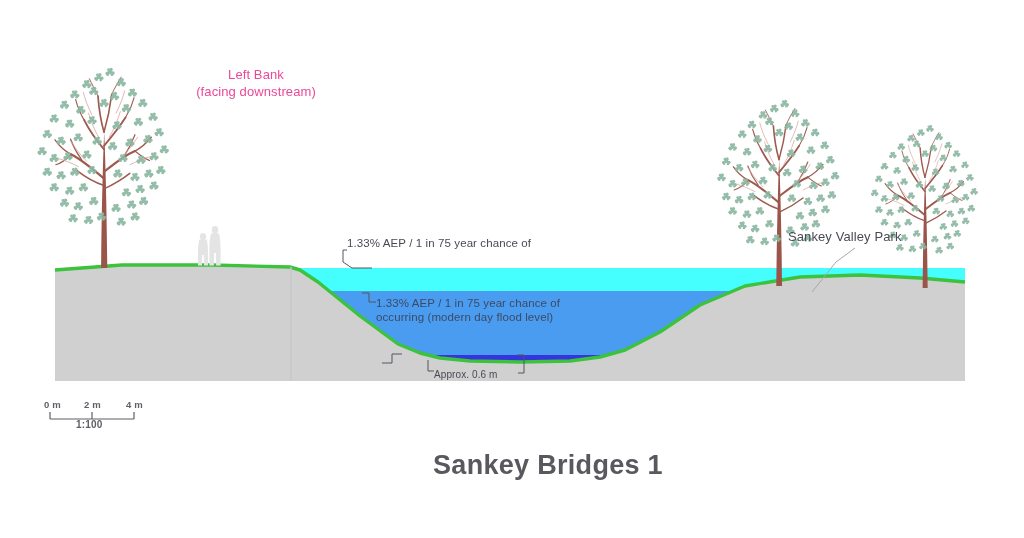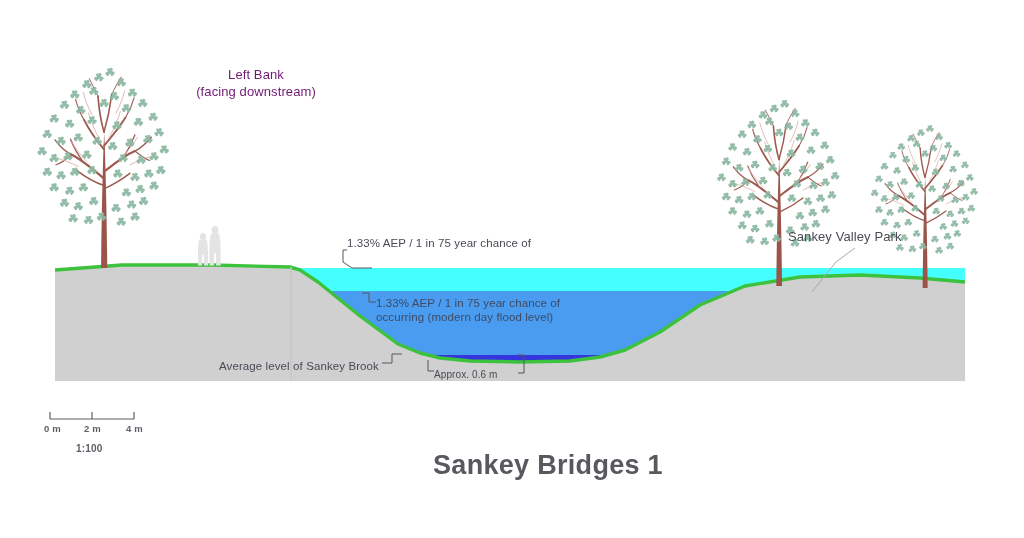--- a/index.html
+++ b/index.html
@@ -36,21 +36,21 @@
     white-space: pre;
     letter-spacing: 0.1px;
   }
   #left-bank-label {
     left: 182px;
     top: 66px;
     width: 148px;
     text-align: center;
     font-size: 13px;
     line-height: 17px;
-    color: #701a75;
+    color: #ec4899;
   }
   #climate-label {
     left: 347px;
     top: 236px;
     font-size: 11.5px;
     color: #4a4a55;
   }
   #modern-label {
     left: 376px;
     top: 296px;
@@ -79,21 +79,20 @@
     top: 399px;
     width: 112px;
     height: 34px;
   }
   .scale-text {
     position: absolute;
     font-size: 9.5px;
     font-weight: bold;
     color: #5e5e66;
     letter-spacing: 0.2px;
-    margin-top: 24px;
   }
   #scale-0 { left: 0px;  top: 0px; }
   #scale-2 { left: 40px; top: 0px; }
   #scale-4 { left: 82px; top: 0px; }
   #scale-ratio {
     left: 32px;
     top: 20px;
     font-size: 10px;
     text-align: center;
   }
@@ -342,21 +341,20 @@
       <path d="M 855 248 L 836 262 L 812 292" stroke="#a8a8ae"></path>
     </g>
   </svg>
 
   <div class="anno" id="left-bank-label"><span>Left Bank</span><br><span>(facing downstream)</span></div>
 
   <div class="anno" id="climate-label"><span>1.33% AEP / 1 in 75 year chance of</span><br></div>
 
   <div class="anno" id="modern-label"><span>1.33% AEP / 1 in 75 year chance of</span><br><span>occurring (modern day flood level)</span></div>
 
-  <div class="anno" id="avg-level-label">Average level of Sankey Brook</div>
 
   <div class="anno" id="approx-label">Approx. 0.6 m</div>
 
   <div class="anno" id="park-label">Sankey Valley Park</div>
 
   <div id="scalebar">
     <span class="scale-text" id="scale-0">0 m</span>
     <span class="scale-text" id="scale-2">2 m</span>
     <span class="scale-text" id="scale-4">4 m</span>
     <span class="scale-text" id="scale-ratio">1:100</span>

